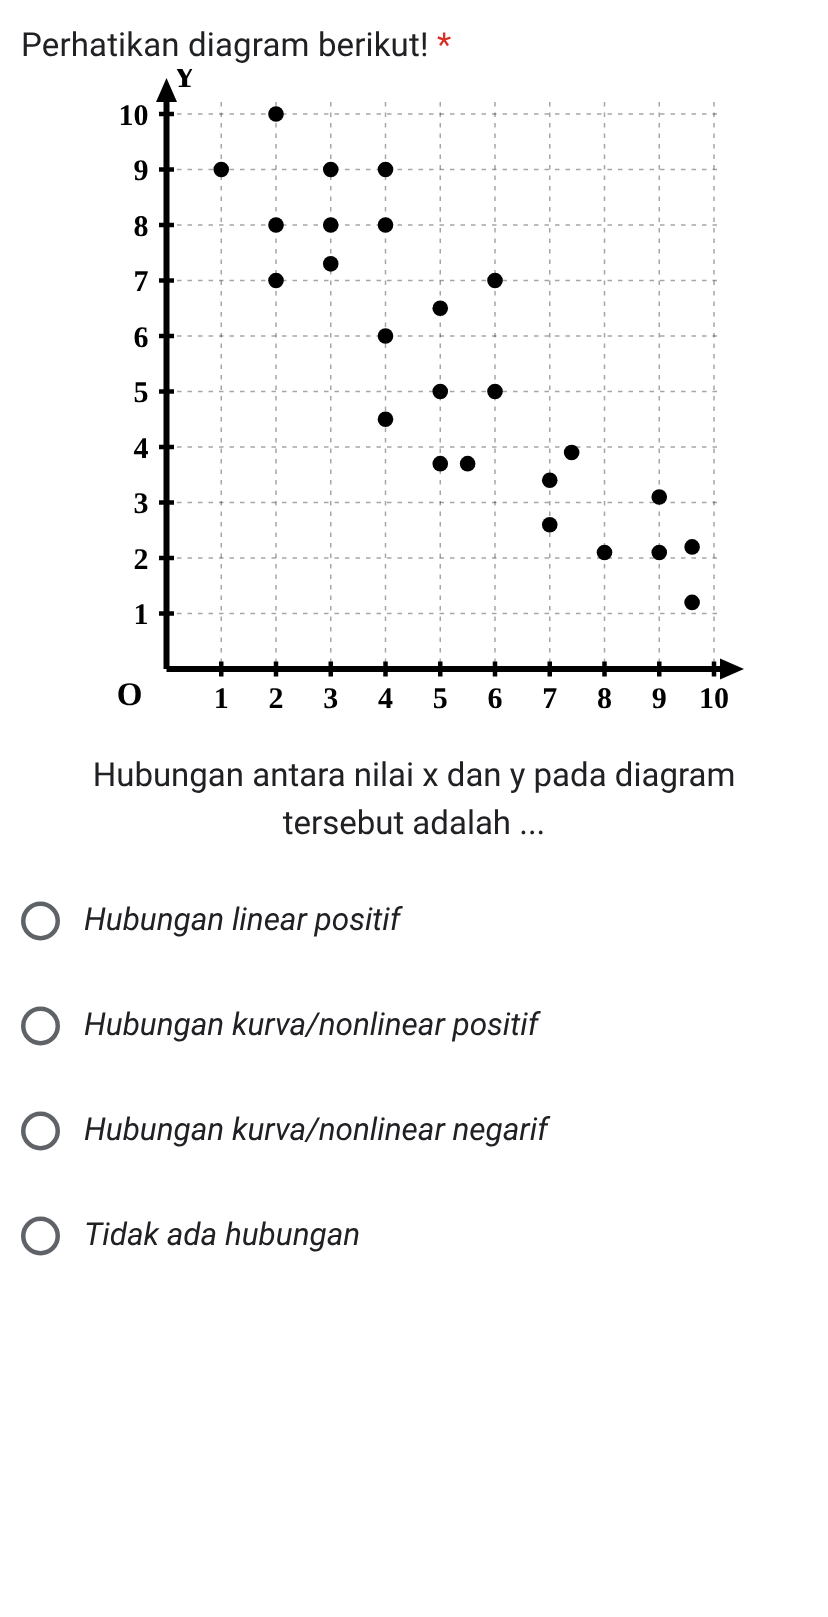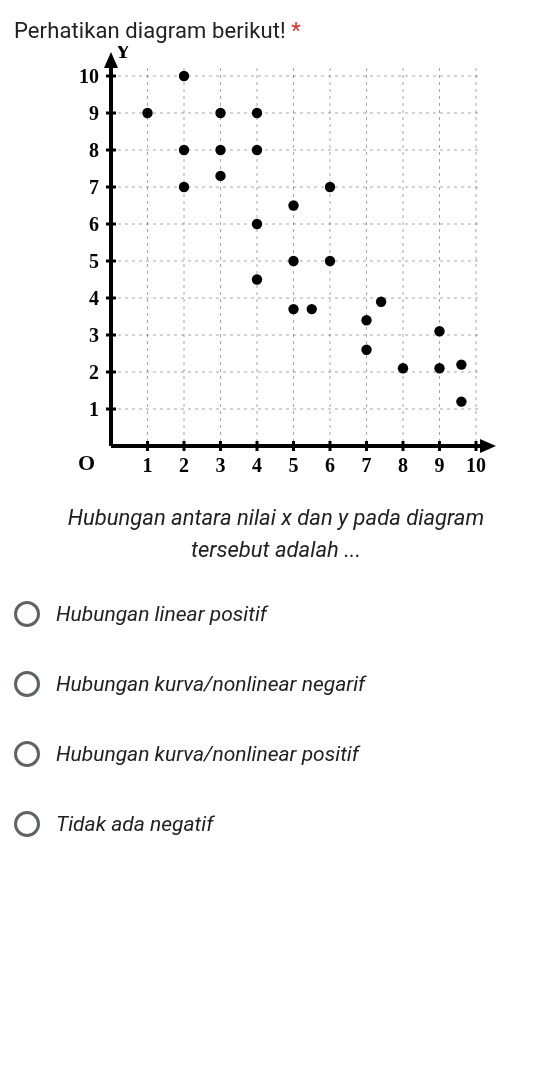--- a/index.html
+++ b/index.html
@@ -46,21 +46,20 @@
     font-weight: bold;
     font-size: 22px;
     fill: #000;
   }
   .data-point { fill: #000; }
   .subtitle {
     text-align: center;
     font-size: 22px;
     line-height: 1.45;
     margin: 10px 16px 22px;
-    font-style: italic;
   }
   .options { display: flex; flex-direction: column; gap: 16px; font-style: italic; }
   .option {
     display: flex;
     align-items: center;
     gap: 16px;
     padding: 14px 0;
     cursor: pointer;
     font-size: 21px;
     color: #202124;
@@ -180,23 +179,23 @@
 
 <div class="subtitle">Hubungan antara nilai x dan y pada diagram tersebut adalah ...</div>
 
 <div class="options" id="options-container">
     <div class="option">
       <span class="radio"></span>
       <span>Hubungan linear positif</span>
     </div>
     <div class="option">
       <span class="radio"></span>
+      <span>Hubungan kurva/nonlinear positif</span>
+    </div>
+    <div class="option">
+      <span class="radio"></span>
       <span>Hubungan kurva/nonlinear negarif</span>
     </div>
     <div class="option">
       <span class="radio"></span>
-      <span>Hubungan kurva/nonlinear positif</span>
-    </div>
-    <div class="option">
-      <span class="radio"></span>
-      <span>Tidak ada negatif</span>
+      <span>Tidak ada hubungan</span>
     </div>
   </div>
 
 </body></html>

